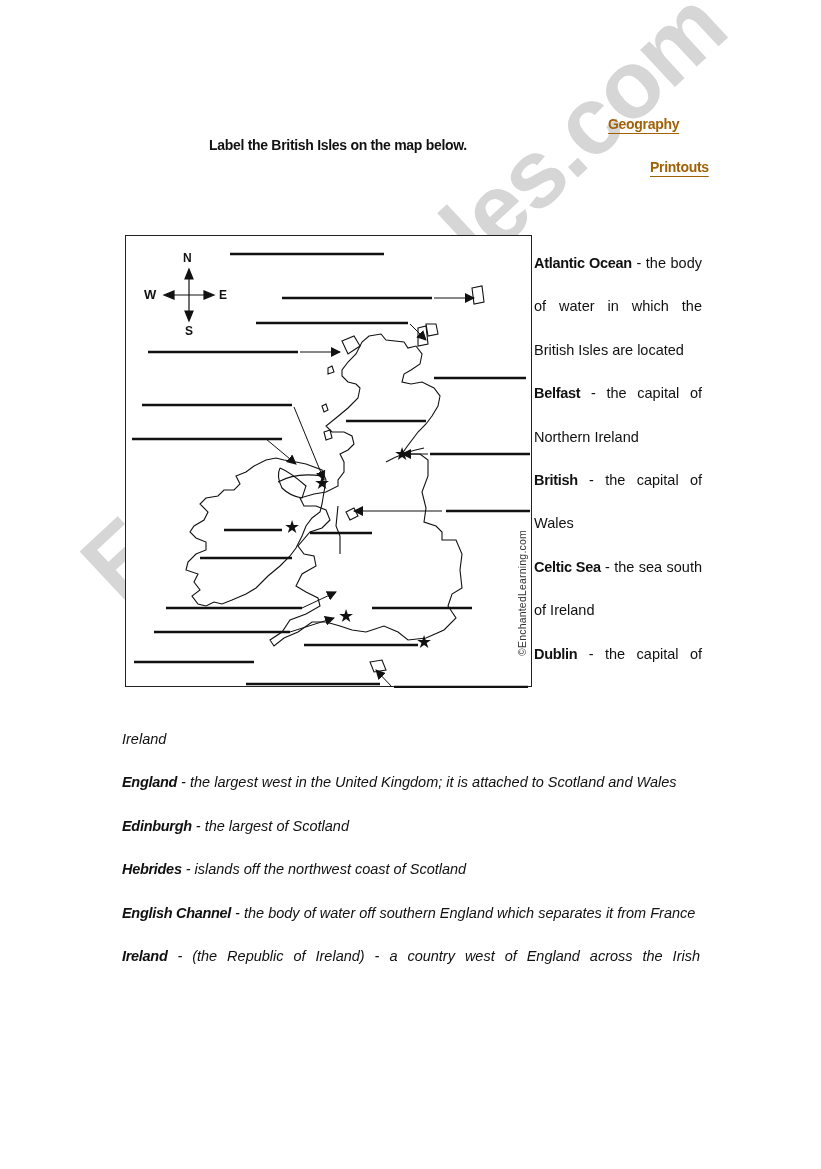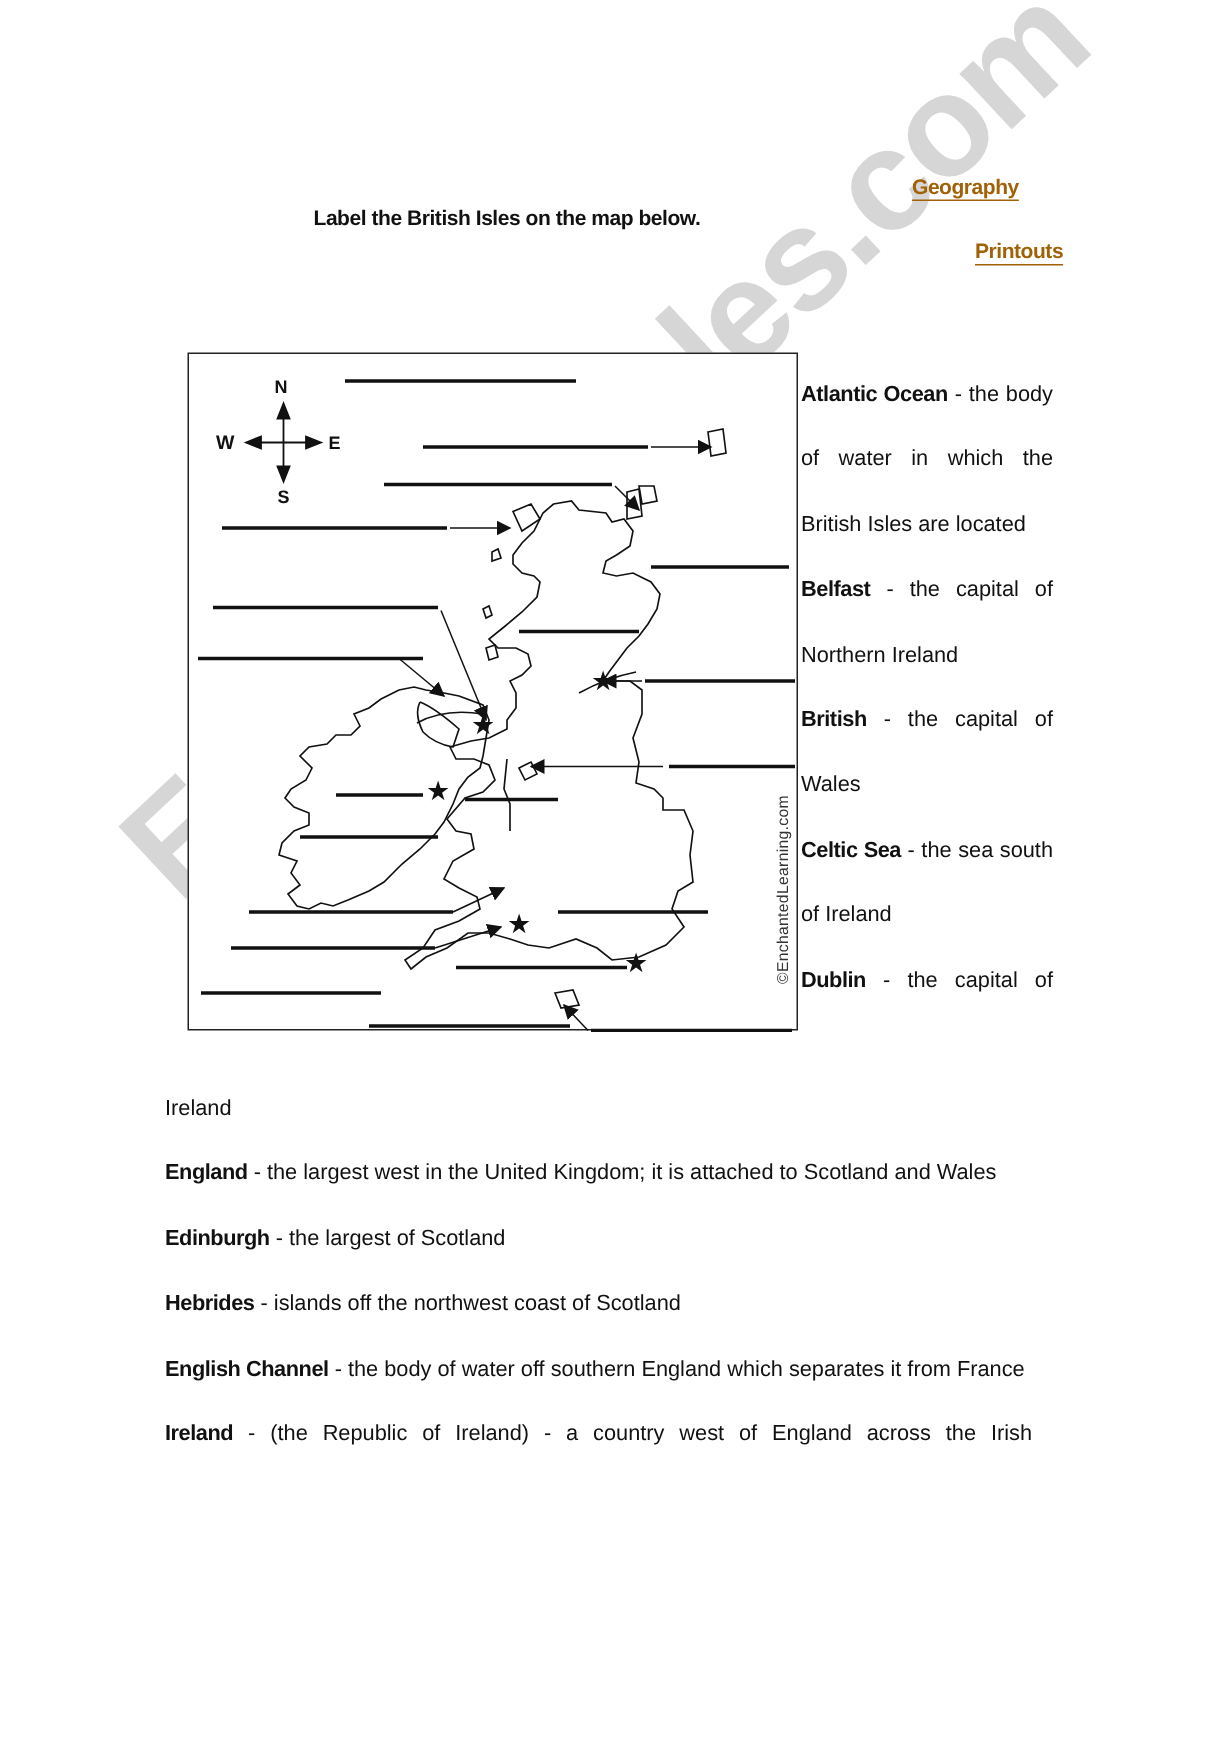--- a/index.html
+++ b/index.html
@@ -8,21 +8,21 @@
     .abs { position: absolute; }
     .instruction { left: 209px; top: 137px; font-size: 14px; font-weight: bold; letter-spacing: -0.3px; }
     .toplink { color: #a16207; font-weight: bold; font-size: 14px; text-decoration: underline; text-underline-offset: 4px; letter-spacing: -0.3px; }
     .link-geo { left: 608px; top: 116px; }
     .link-print { left: 616px; top: 159px; margin-left: 34px; }
     .mapbox { left: 125px; top: 235px; width: 407px; height: 452px; border: 1px solid #222; box-sizing: border-box; background: #fff; }
     .mapbox svg { position: absolute; left: 0; top: 0; }
     .credit-wrap { position:absolute; left: 516px; top: 655px; width: 0; height: 0; }
     .credit-text { position: absolute; left: 0; top: 0; transform: rotate(-90deg); transform-origin: left top; font-size: 10.5px; color: #333; white-space: nowrap; letter-spacing: 0.2px; }
     .side-text { left: 534px; top: 242px; width: 168px; font-size: 14.5px; line-height: 43.4px; text-align: justify; }
-    .body-text { left: 110px; top: 718px; width: 578px; font-size: 14.5px; line-height: 43.4px; text-align: justify; }
+    .body-text { left: 122px; top: 718px; width: 578px; font-size: 14.5px; line-height: 43.4px; text-align: justify; font-style: italic; }
     .term { font-weight: bold; letter-spacing: -0.3px; margin-top: 23px; }
     .p { margin: 0; }
     .justify-last { text-align-last: justify; }
     .watermark { left: 60px; top: 540px; font-size: 96px; font-weight: bold; color: #cfcfcf; opacity: 0.85;
       transform: rotate(-43deg); transform-origin: left top; white-space: nowrap; letter-spacing: -2px; pointer-events: none; }
   </style>
 </head>
 <body>
 
 <div class="abs watermark">ESLprintables.com</div>

